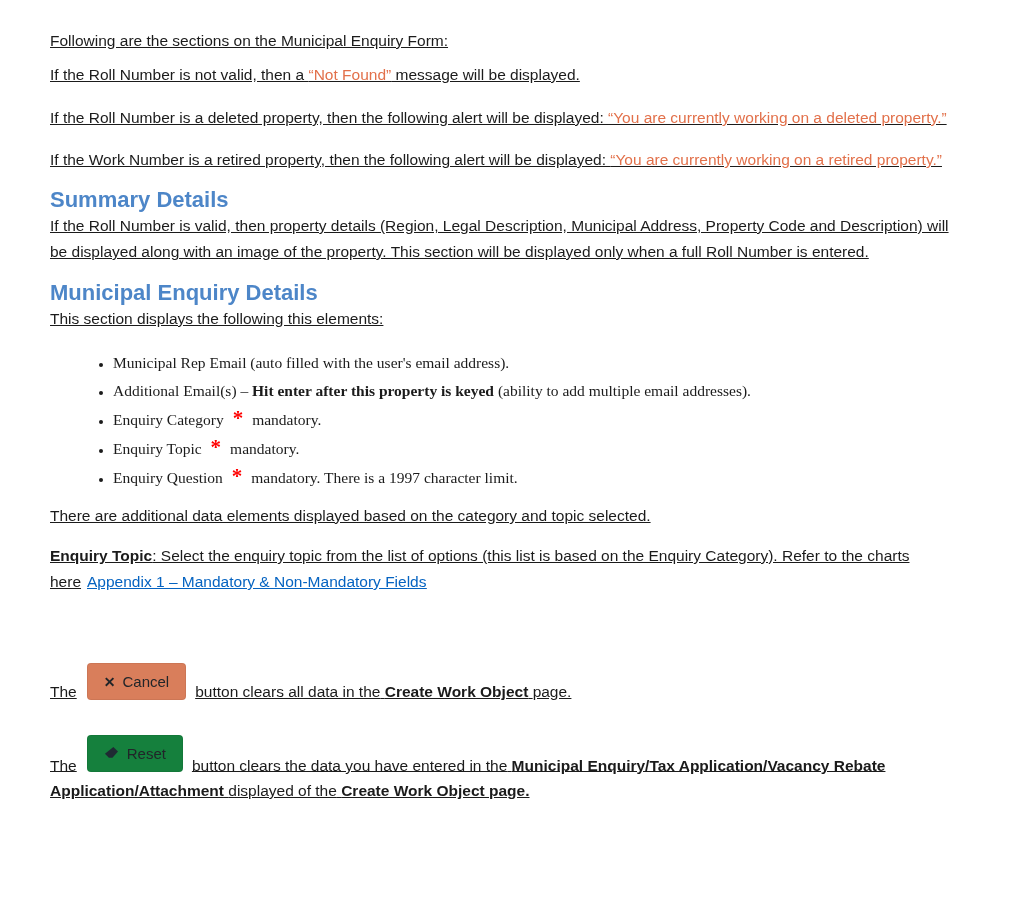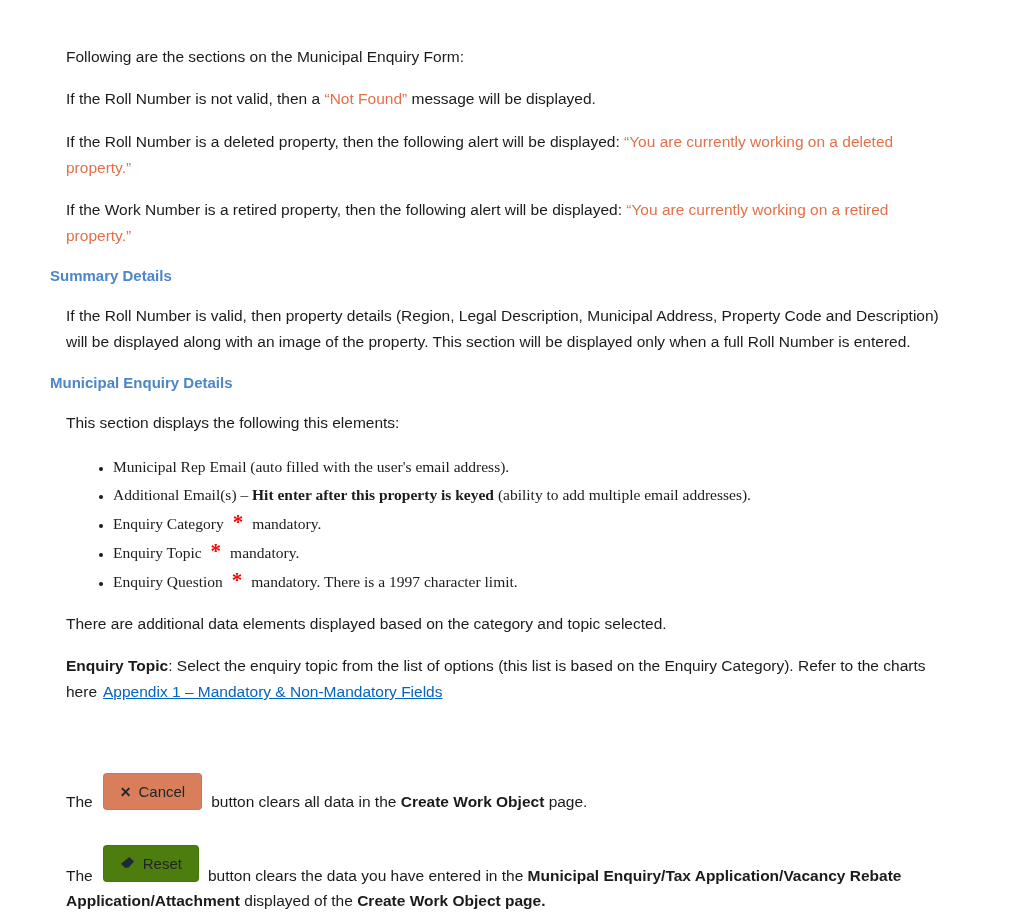--- a/index.html
+++ b/index.html
@@ -7,33 +7,33 @@
   body {
     width: 1018px; height: 918px;
     background: #ffffff;
     font-family: "Liberation Sans", sans-serif;
     font-size: 15.5px;
     color: #1b1b1b;
     overflow: hidden;
   }
   .doc { padding: 28px 55px 0 50px; }
 
-  p { margin: 16px; line-height: 26px; }
+  p { margin: 0; line-height: 26px; text-decoration: underline; }
   .p1 { margin-bottom: 8px; }
   .p2 { margin-bottom: 17px; }
   .p3 { margin-bottom: 16px; }
   .p4 { margin-bottom: 16px; }
   .p5 { margin-bottom: 17px; }
   .p7 { margin-bottom: 14px; }
 
   .orange { color: #e2704a; }
 
   h2.section-heading {
     color: #4d86c8;
-    font-size: 15px;
+    font-size: 22px;
     font-weight: 700;
     line-height: 22px;
     margin: 0 0 2px 0;
   }
 
   ul.data-elements {
     margin: 17px 0 12px 0;
     padding-left: 63px;
     list-style: disc;
     font-family: Liberation Serif, serif;
@@ -69,21 +69,21 @@
     border: 1px solid rgba(0,0,0,0.06);
     border-radius: 4px;
     font-size: 15px;
     color: #212529;
     vertical-align: 10px;
     margin: 0 9px 0 10px;
     cursor: pointer;
     font-family: "Liberation Sans", sans-serif;
   }
   .btn-cancel { background: #d97e5b; }
-  .btn-reset  { background: #4d7c0f; gap: 8px; }
+  .btn-reset  { background: #15803d; gap: 8px; }
   .btn .x-glyph { font-weight: 700; font-size: 14px; line-height: 1; }
   .btn svg { display: block; }
 
   .cancel-para { margin-top: 68px; }
   .reset-para  { margin-top: 30px; }
 </style>
 </head>
 <body>
 
 <div class="doc">

